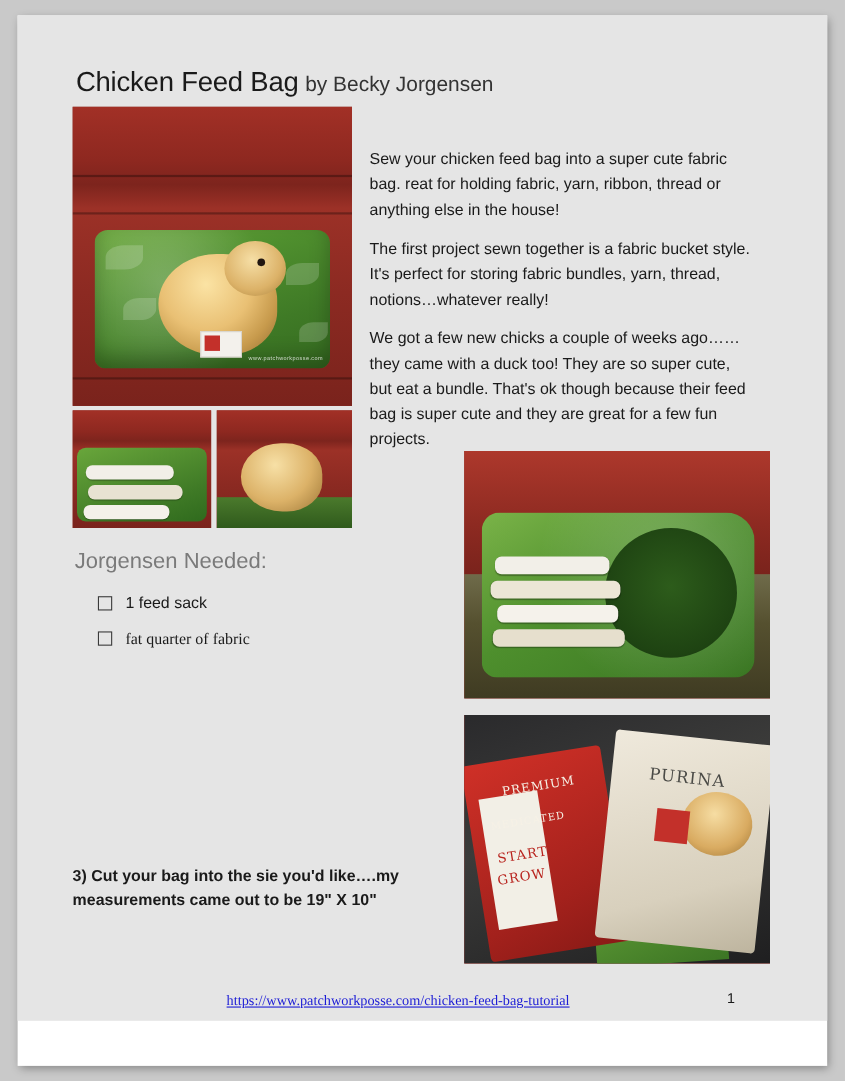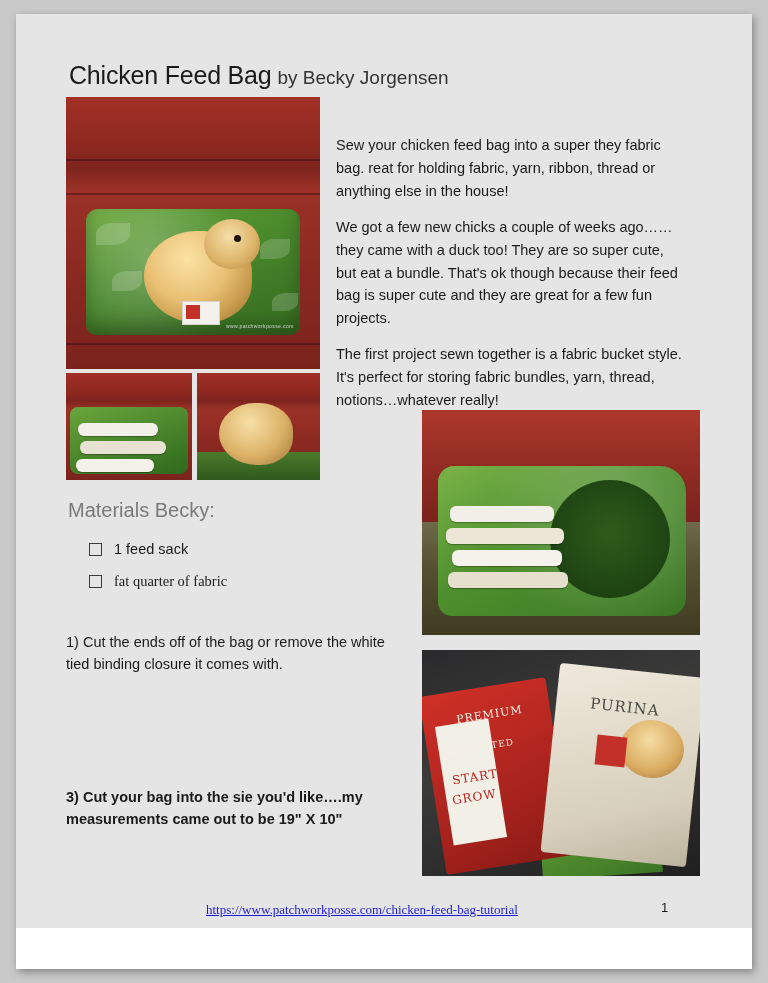--- a/index.html
+++ b/index.html
@@ -406,35 +406,34 @@
     </div>
   </div>
 
   <div class="photo" id="photo-small-2">
     <div class="barn-bg"></div>
     <div class="s2-grass"></div>
     <div class="s2-chick"></div>
   </div>
 
   <div class="body-text" id="intro-block">
-    <p>Sew your chicken feed bag into a super they fabric bag.  reat for holding fabric, yarn, ribbon, thread or anything else in the house!</p>
+    <p>Sew your chicken feed bag into a super cute fabric bag.  reat for holding fabric, yarn, ribbon, thread or anything else in the house!</p>
+    <p>The first project sewn together is a fabric bucket style.  It's perfect for storing fabric bundles, yarn, thread, notions…whatever really!</p>
     <p>We got a few new chicks a couple of weeks ago……they came with a duck too!  They are so super cute, but eat a bundle.   That's ok though because their feed bag is super cute and they are great for a few fun projects.</p>
-    <p>The first project sewn together is a fabric bucket style.  It's perfect for storing fabric bundles, yarn, thread, notions…whatever really!</p>
-  </div>
-
-  <div id="materials-heading">Materials Becky:</div>
+  </div>
+
+  <div id="materials-heading">Jorgensen Needed:</div>
 
   <div class="material-item" id="material-0">
     <span class="check-box"></span><span>1 feed sack</span>
   </div>
   <div class="material-item" id="material-1">
     <span class="check-box"></span><span>fat quarter of fabric</span>
   </div>
 
-  <div class="step" id="step-1">1)  Cut the ends off of the bag or remove the white tied binding closure it comes with.</div>
   <div class="step" id="step-3">3)  Cut your bag into the sie you'd like….my measurements came out to be 19" X 10"</div>
 
   <div class="photo" id="photo-bucket">
     <div class="bk-wall"></div>
     <div class="bk-ground"></div>
     <div class="bk-bag">
       <div class="bk-inner"></div>
       <div class="roll" style="left:12px;top:40px;width:104px;height:16px;"></div>
       <div class="roll" style="left:8px;top:62px;width:118px;height:16px;background:#ece6d6;"></div>
       <div class="roll" style="left:14px;top:84px;width:110px;height:16px;background:#f5f2eb;"></div>

